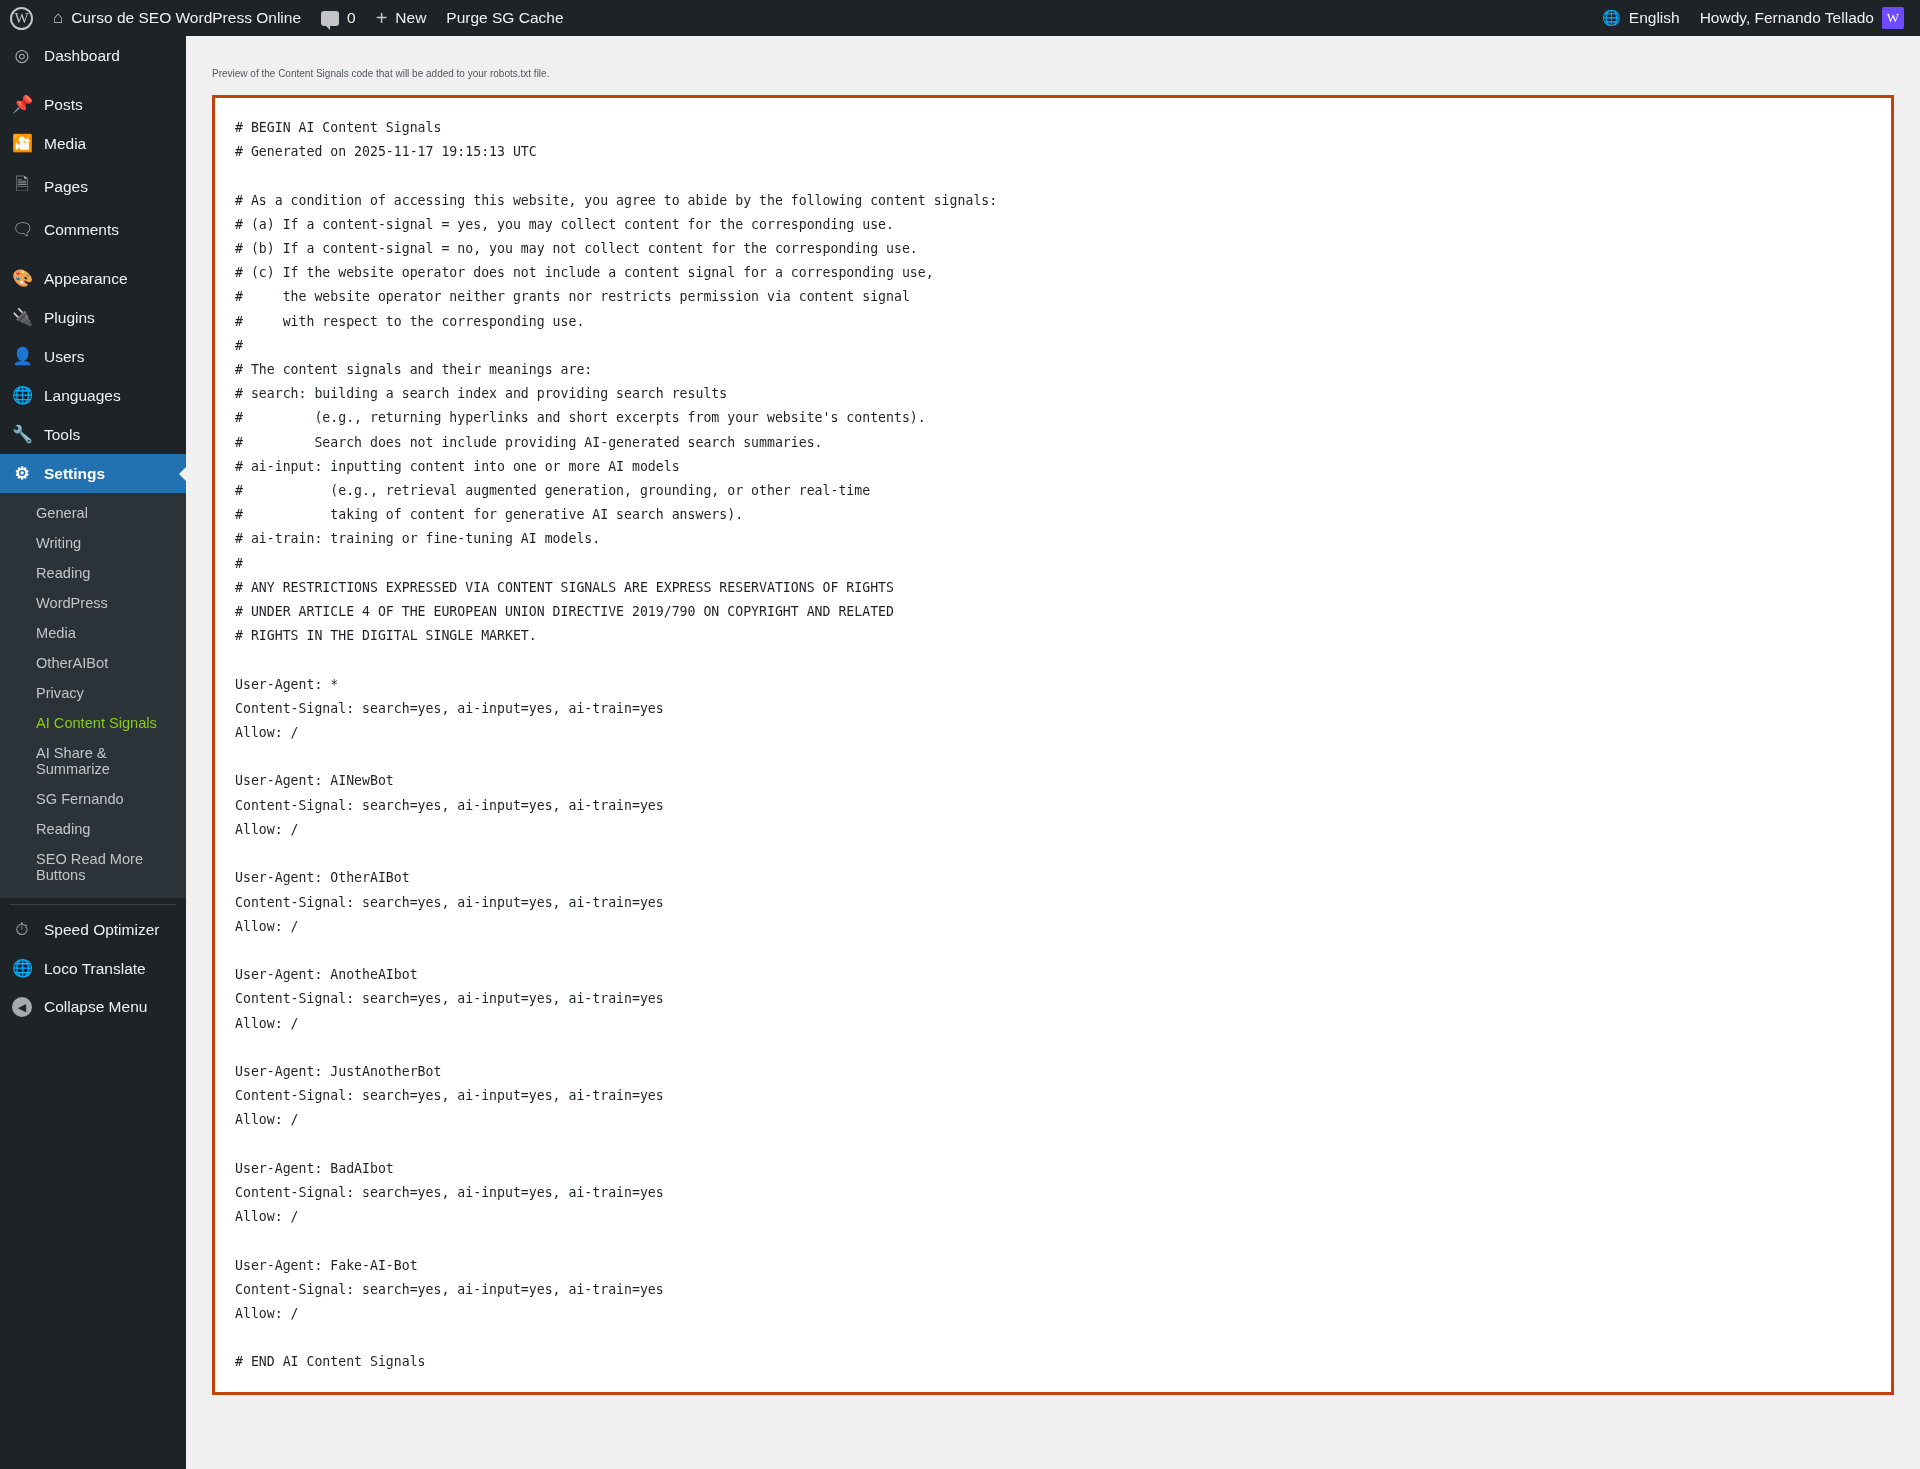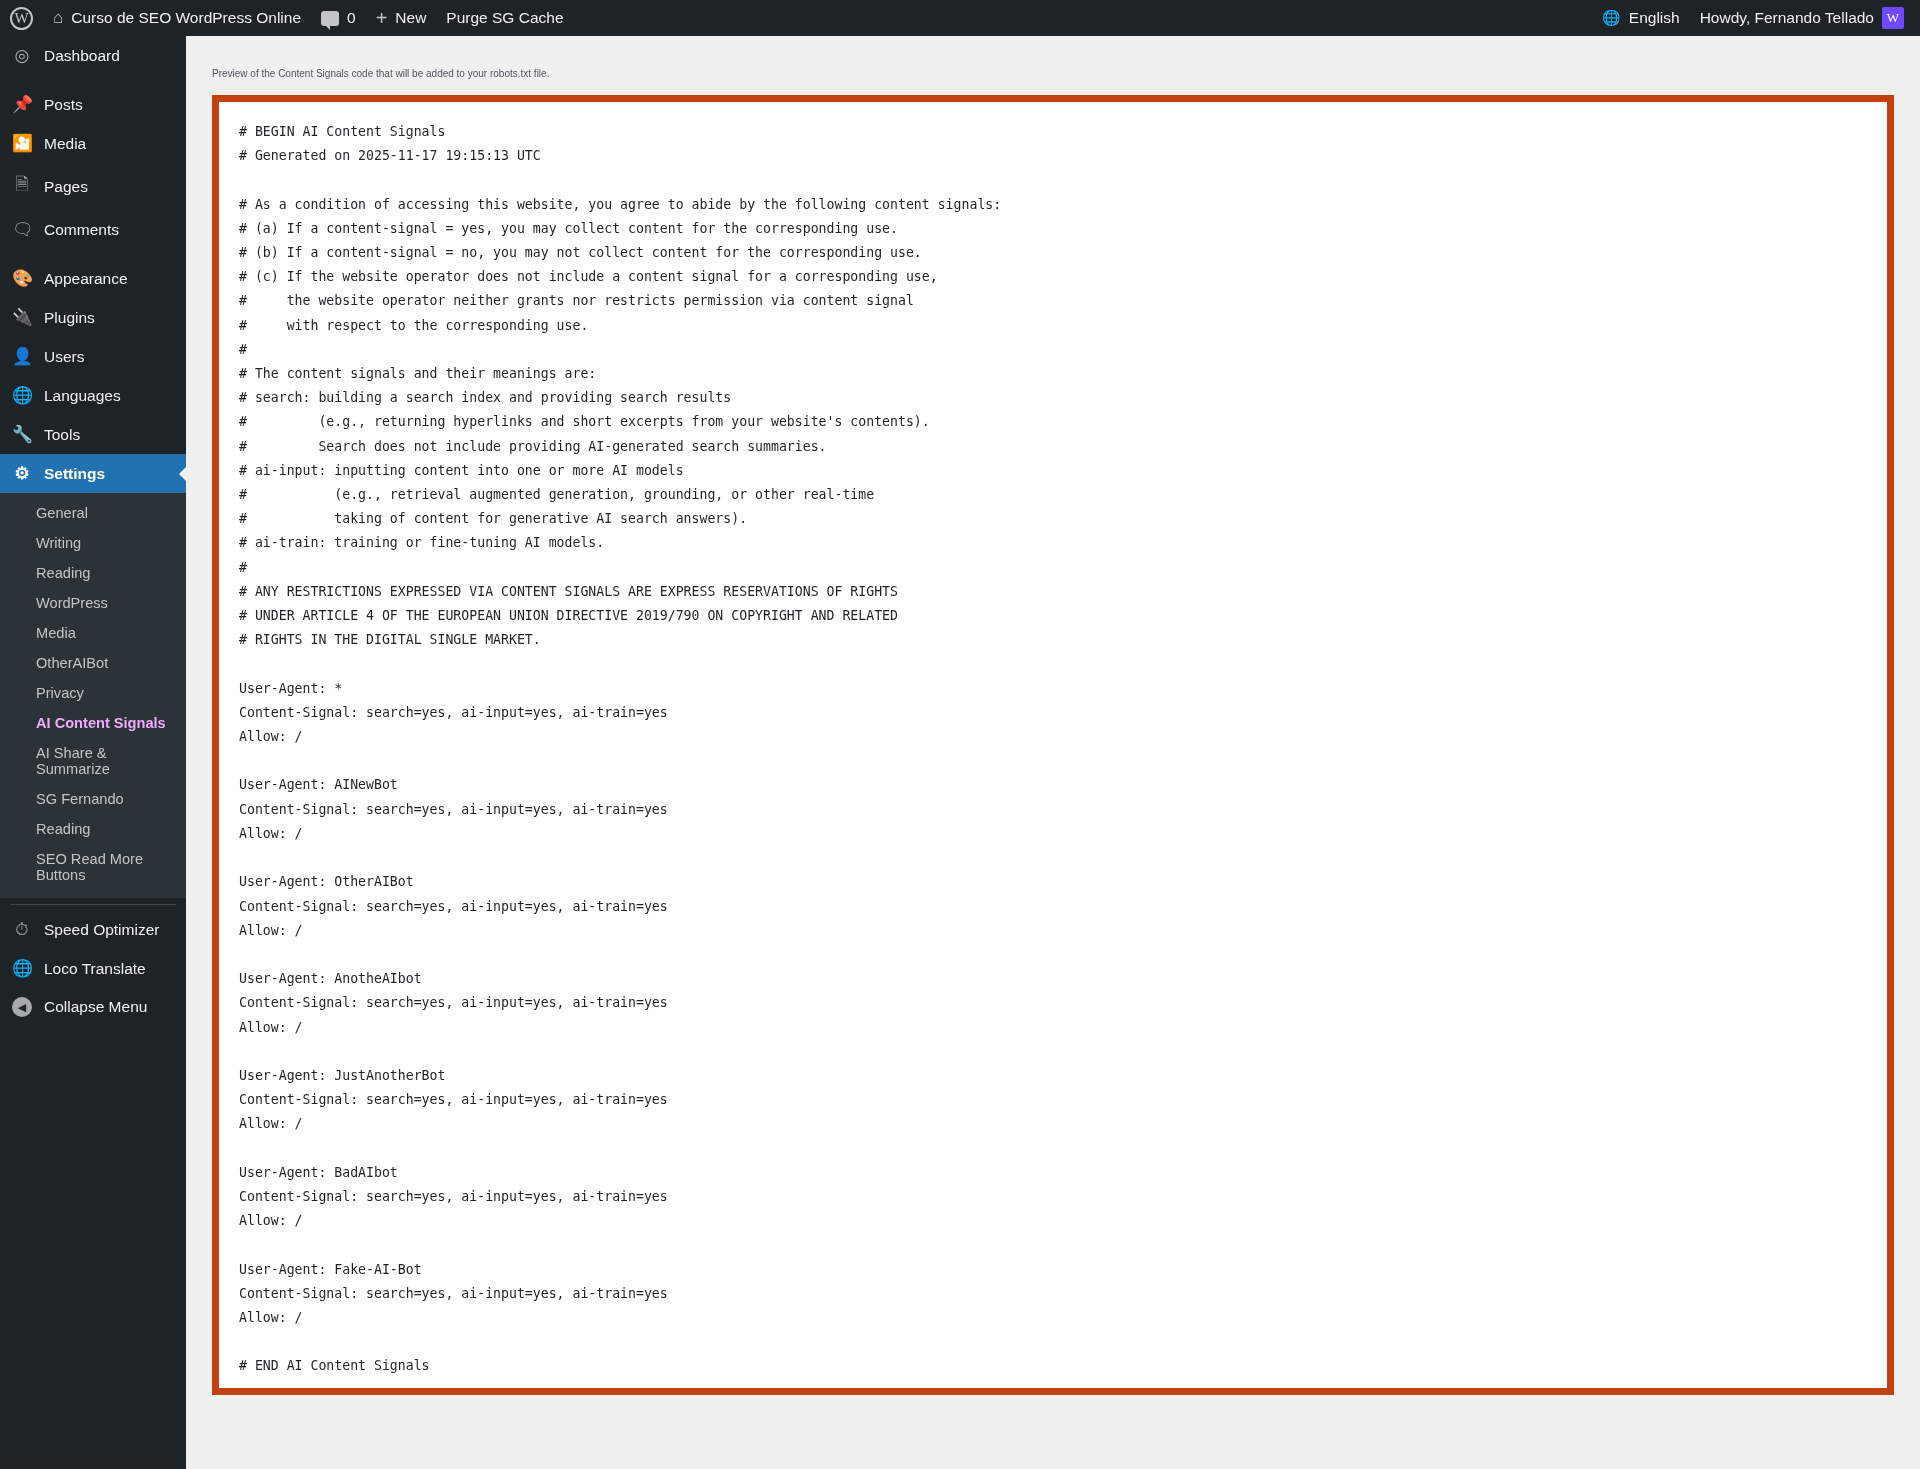--- a/index.html
+++ b/index.html
@@ -95,21 +95,21 @@
   .menu-top.current .mi { color: #fff; }
   .menu-top.current::after {
     content: ""; position: absolute; right: -1px; top: 50%; transform: translateY(-50%);
     border-style: solid; border-width: 8px 8px 8px 0; border-color: transparent #f0f0f1 transparent transparent;
   }
   .menu-sep { height: 10px; }
   .submenu { background: #2c3338; padding: 5px 0 8px 0; }
   .submenu a {
     display: block; padding: 7px 4px 7px 36px; color: #c3c4c7; font-size: 14.6px; text-decoration: none;
   }
-  .submenu a.current { color: #f0abfc; font-weight: 700; }
+  .submenu a.current { color: #84cc16; font-weight: 400; }
   .menu-divider { border-top: 1px solid #3c434a; margin: 6px 10px 6px 10px; }
   .collapse-ico {
     width: 20px; height: 20px; border-radius: 50%; background: #a7aaad; color: #1d2327;
     display:inline-flex; align-items:center; justify-content:center; font-size: 11px; flex: 0 0 20px;
   }
   .menu-top.plain { color: #f0f0f1; }
 
   
   #content-area {
     flex: 1;
@@ -119,21 +119,21 @@
   }
   h1.page-title {
     font-size: 21px; font-weight: 600; color: #1d2327; margin: 0 0 18px 0;
     padding: 0 0 0 0; line-height: 1.3;
   }
   p.description {
     font-size: 10px; color: #50575e; margin: 0 0 16px 0;
   }
   .code-box {
     background: #fff;
-    border: 7px solid #c2410c;
+    border: 3px solid #c2410c;
     padding: 18px 20px;
     height: 1300px;
     overflow: hidden;
   }
   pre.signals {
     margin: 0;
     font-family: "DejaVu Sans Mono", monospace;
     font-size: 13.2px;
     line-height: 24.2px;
     color: #1d2327;

